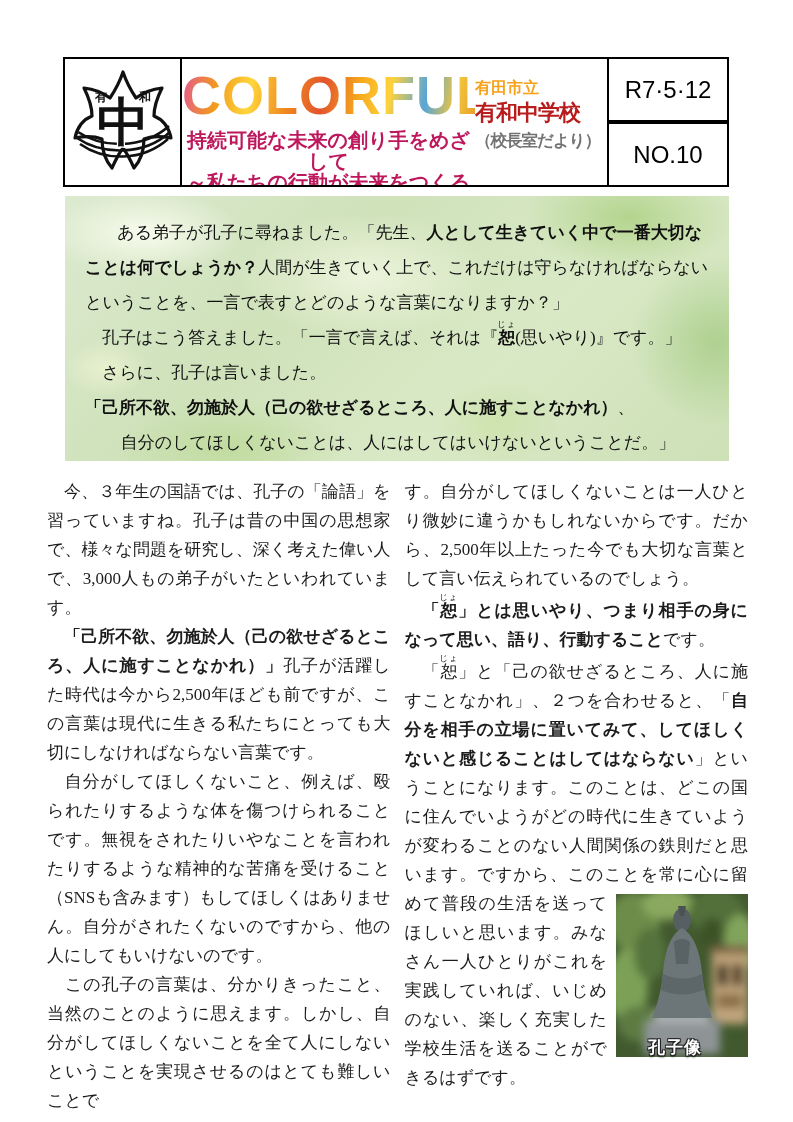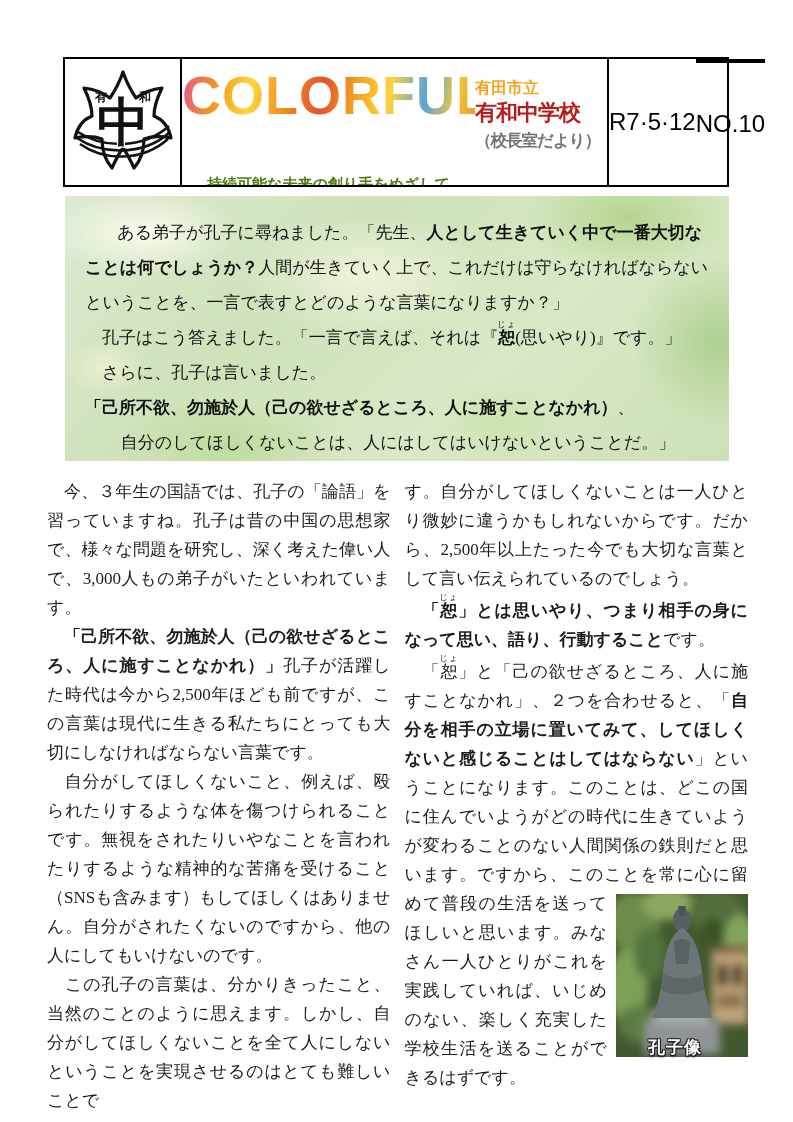--- a/index.html
+++ b/index.html
@@ -21,32 +21,32 @@
   }
   .title-cell{flex:1;text-align:center;padding-top:1px;overflow:hidden;}
   .colorful{
     font-family:"Liberation Sans","DejaVu Sans",sans-serif;
     font-weight:900;font-size:54px;line-height:70px;letter-spacing:1px;
     background:linear-gradient(100deg,#e2529b 0%,#f29a1c 13%,#ffd63c 24%,#f0871e 37%,#e2542e 48%,#f6a91c 60%,#ffd23c 70%,#57a5d8 82%,#f2c63c 92%,#e89a2a 100%);
     -webkit-background-clip:text;background-clip:text;color:transparent;
   }
   .tagline{
     font-family:"Liberation Sans","DejaVu Sans",sans-serif;
-    font-weight:700;font-size:15px;line-height:21px;color:#4d7c0f;margin-top:43px;
+    font-weight:700;font-size:20px;line-height:21px;color:#be185d;
   }
   .school-cell{
     width:132px;padding-top:18px;
     font-family:"Liberation Sans","DejaVu Sans",sans-serif;font-weight:700;
   }
   .school-city{font-size:16px;line-height:22px;color:#f6a21b;}
   .school-name{font-size:22px;line-height:28px;color:#b91c1c;letter-spacing:-1px;}
   .school-room{font-size:16.5px;line-height:26px;color:#737373;letter-spacing:-1px;}
   .issue-cell{
     width:120px;border-left:2px solid #000;box-sizing:border-box;
-    display:flex;flex-direction:row;
+    display:flex;flex-direction:column;
     font-family:"Liberation Sans","DejaVu Sans",sans-serif;
   }
   .issue-date,.issue-no{
     flex:1;display:flex;align-items:center;justify-content:center;
     font-size:24px;letter-spacing:0px;color:#000;
   }
   .issue-no{border-top:4px solid #000000;}
 
   
   .quote-box{

